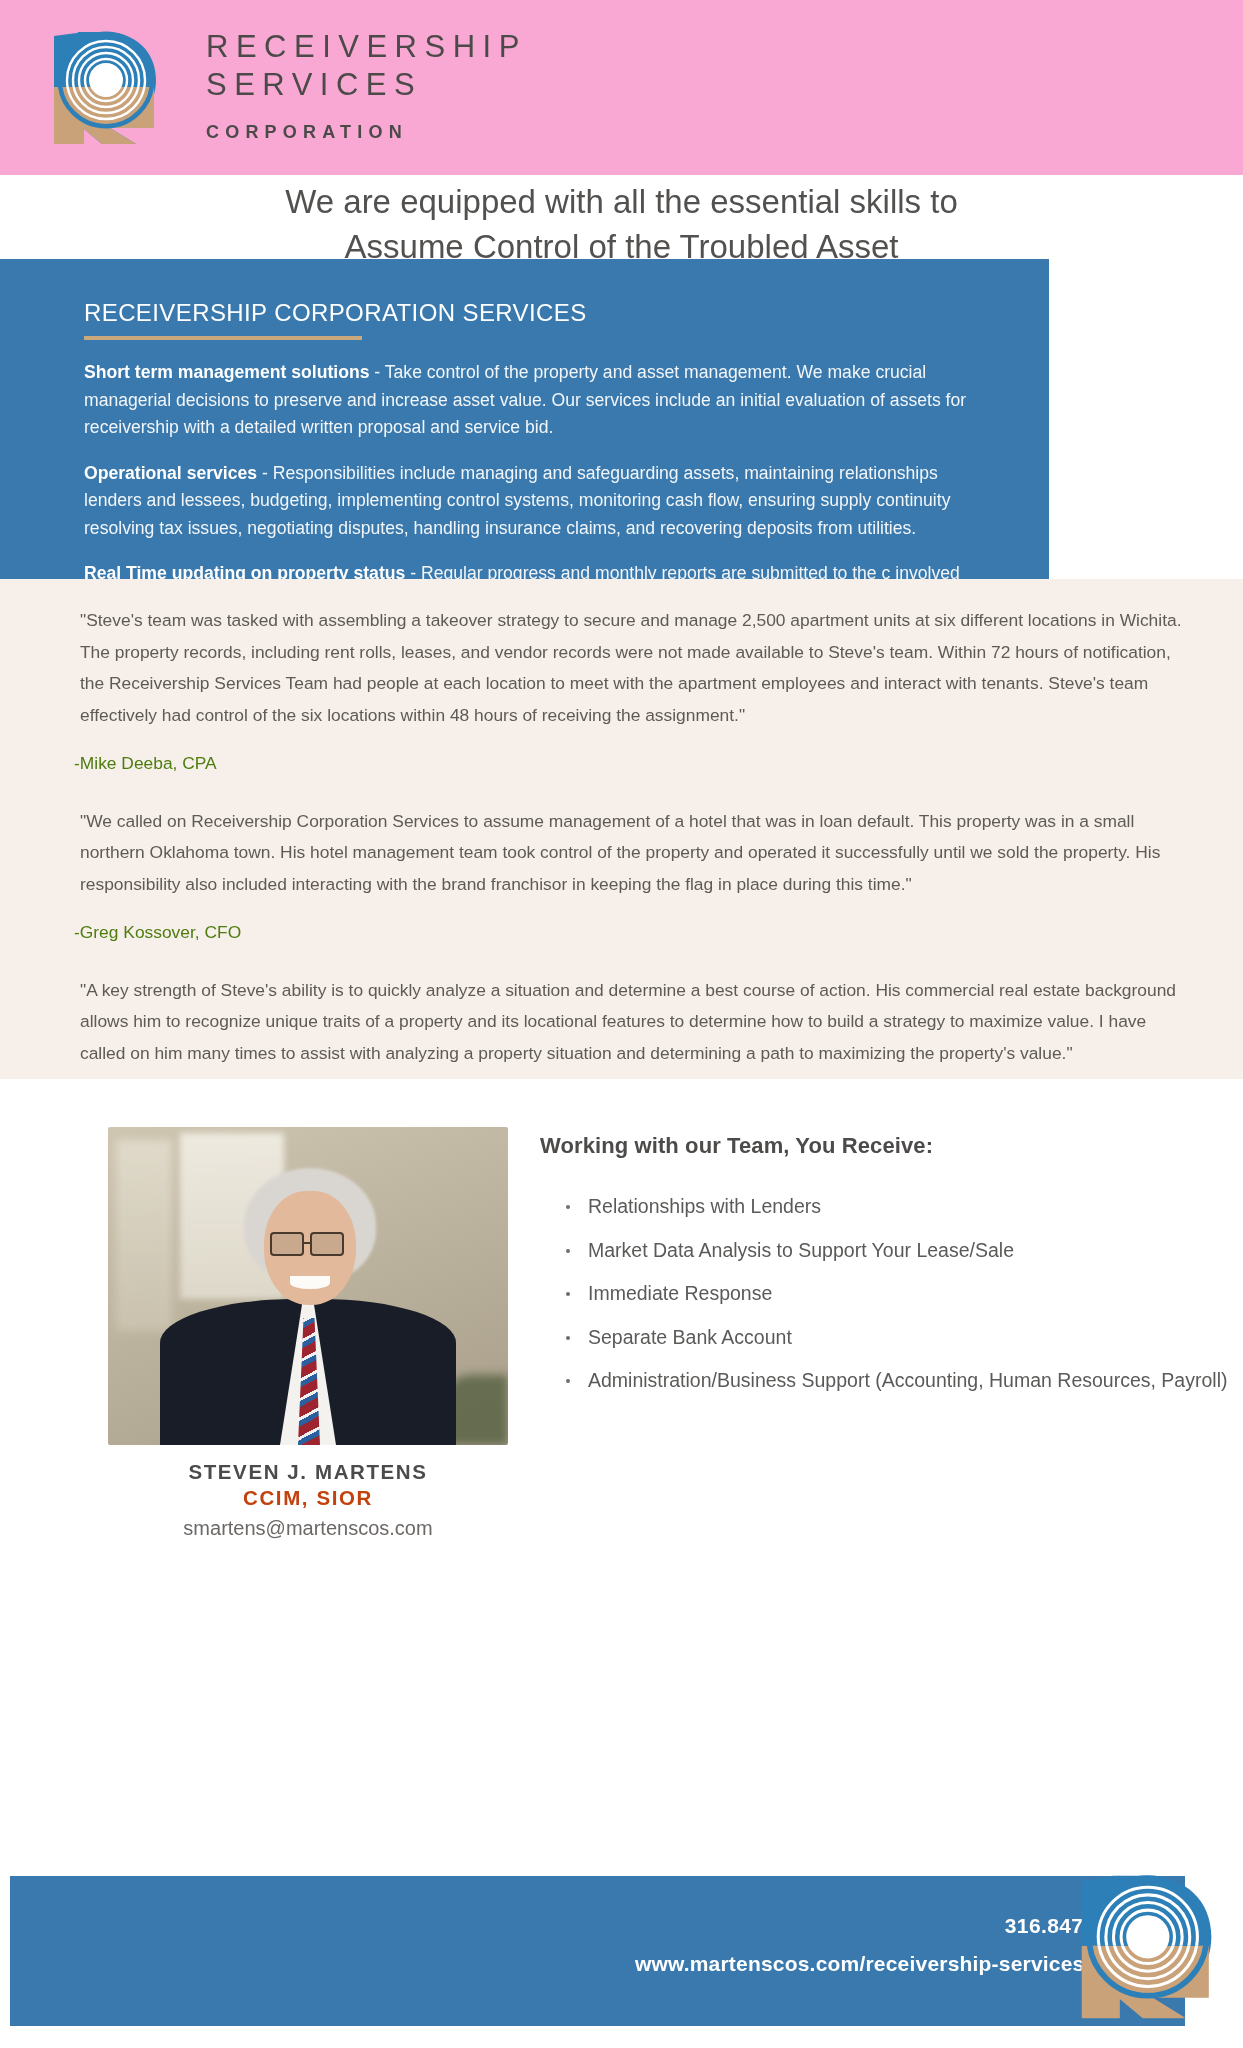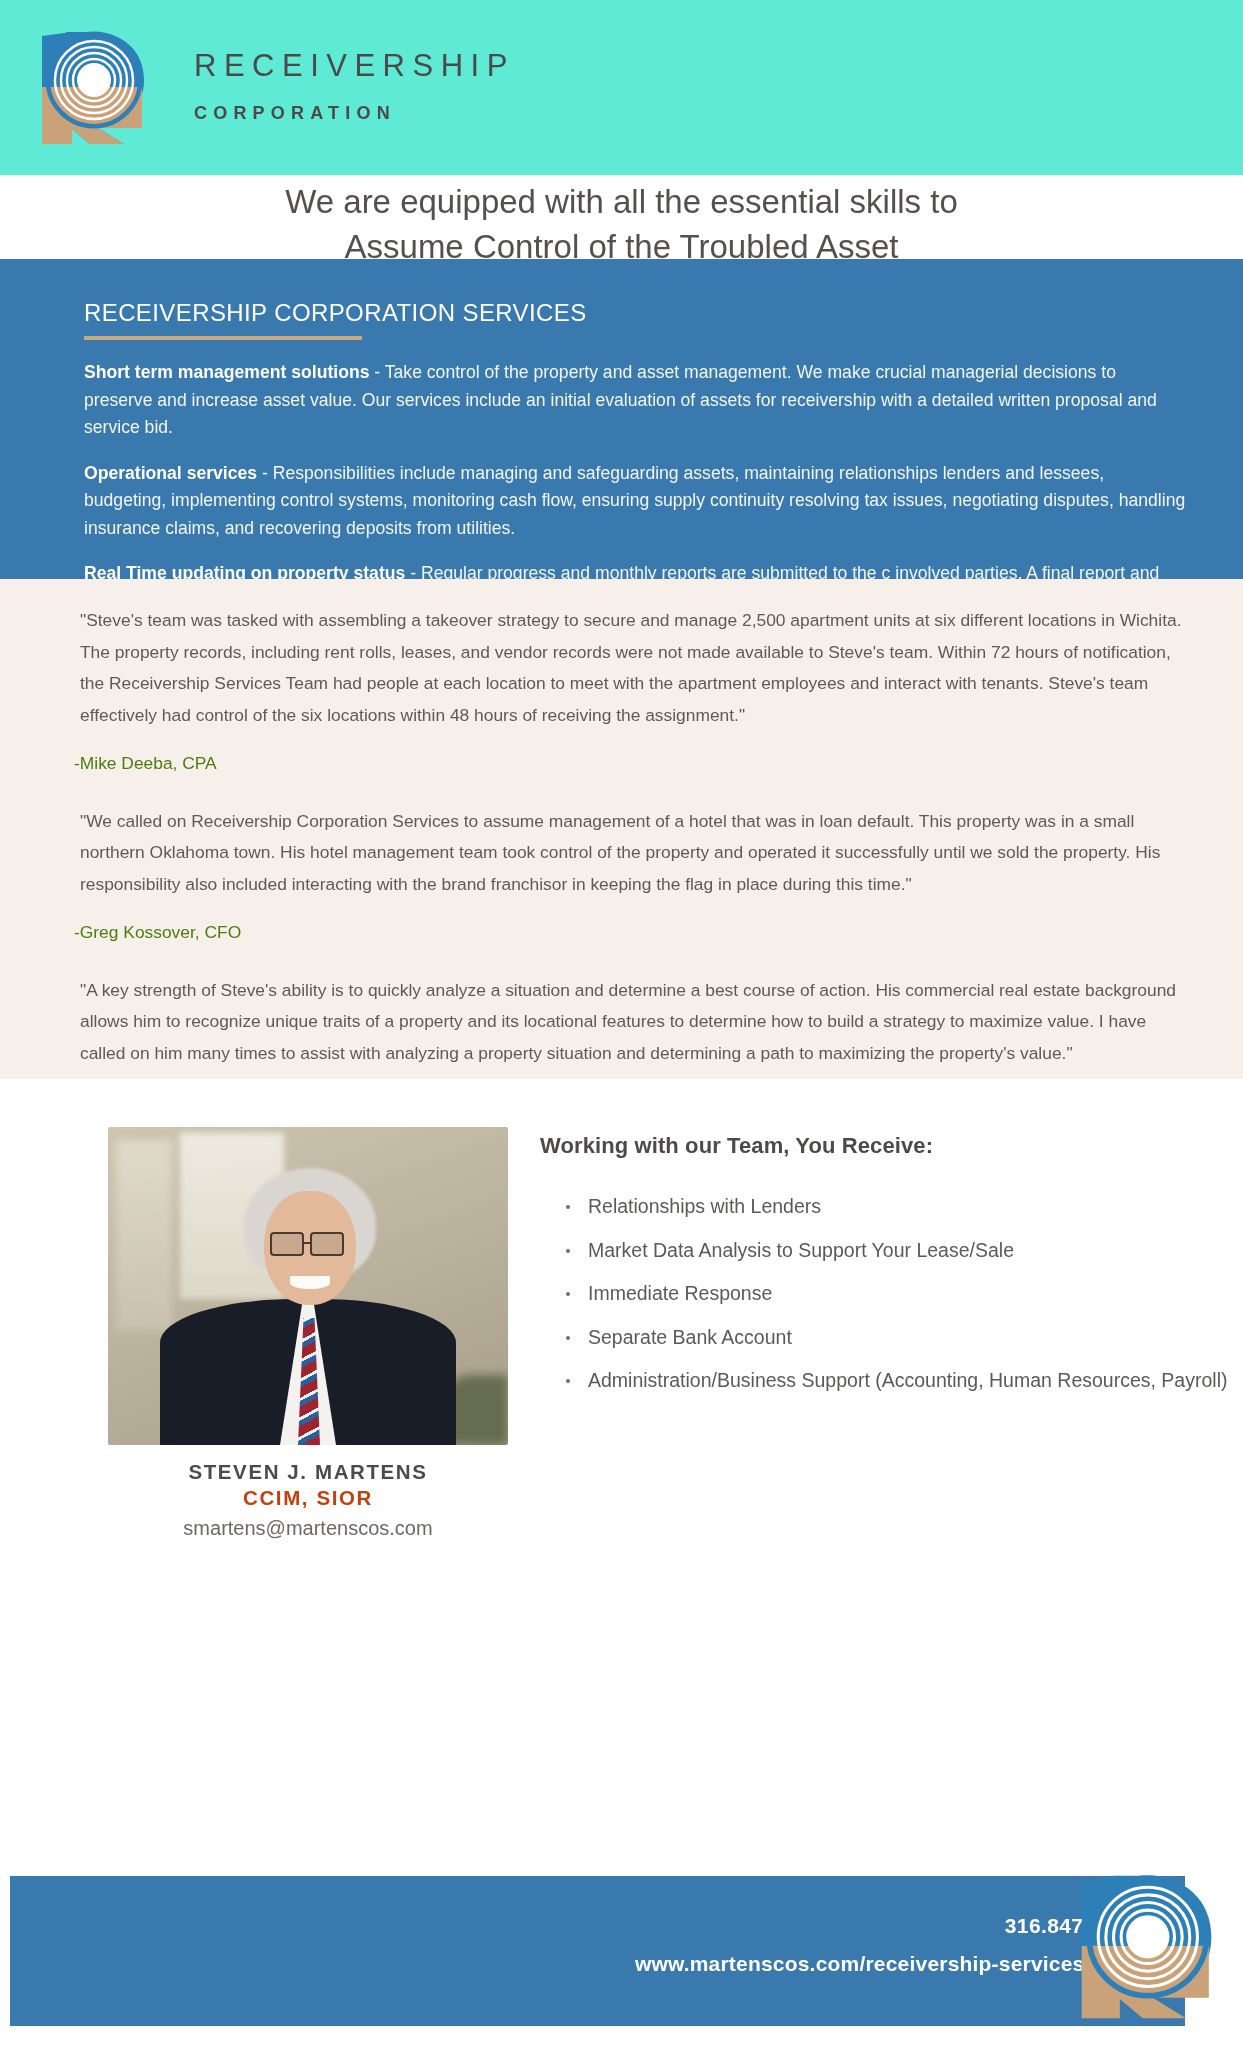--- a/index.html
+++ b/index.html
@@ -13,22 +13,22 @@
     position: relative;
   }
 
   .page { width: 1243px; height: 2048px; position: relative; background:#fff; }
 
   
   .header {
     height: 175px;
     display: flex;
     align-items: center;
-    padding-left: 32px;
-    background: #5eead4;
+    padding-left: 44px;
+    background: #f9a8d4;
   }
   .logo-mark { width: 118px; height: 120px; flex: 0 0 118px; }
   .logo-words { margin-left: 44px; }
   .logo-line1, .logo-line2 {
     font-size: 31px;
     letter-spacing: 7.5px;
     color: #4c4a49;
     font-weight: 400;
     line-height: 38px;
     white-space: nowrap;
@@ -52,21 +52,21 @@
     font-weight: 400;
     padding: 4px 60px 0 60px;
   }
   .headline .l { display: block; }
 
   
   .services {
     position: absolute;
     top: 259px;
     left: 0;
-    width: 1243px;
+    width: 1049px;
     height: 320px;
     background: #3a79ad;
     padding: 40px 55px 0 84px;
     color: #ffffff;
   }
   .services-title {
     font-size: 24px;
     letter-spacing: 0.4px;
     font-weight: 400;
     color: #ffffff;
@@ -289,20 +289,21 @@
           <circle cx="62" cy="52" r="39" fill="none" stroke="#ffffff" stroke-width="2.4"></circle>
           <circle cx="62" cy="52" r="33" fill="none" stroke="#ffffff" stroke-width="2.4"></circle>
           <circle cx="62" cy="52" r="27" fill="none" stroke="#ffffff" stroke-width="2.4"></circle>
           <circle cx="62" cy="52" r="21" fill="none" stroke="#ffffff" stroke-width="2.4"></circle>
         </g>
         <circle cx="62" cy="52" r="17" fill="#ffffff"></circle>
       </svg>
     </div>
     <div class="logo-words">
       <div class="logo-line1">RECEIVERSHIP</div>
+      <div class="logo-line2">SERVICES</div>
       <div class="logo-line3">CORPORATION</div>
     </div>
   </div>
 
   <div class="headline">
     <span class="l">We are equipped with all the essential skills to</span>
     <span class="l">Assume Control of the Troubled Asset</span>
   </div>
 
   <div class="services">

